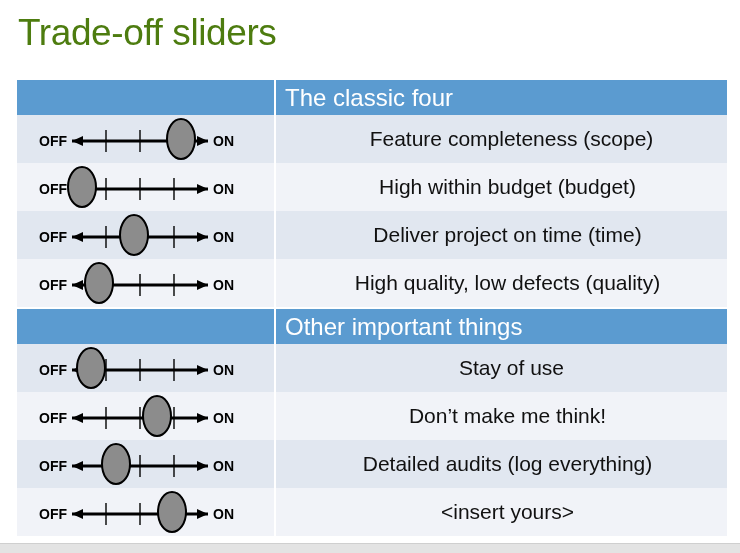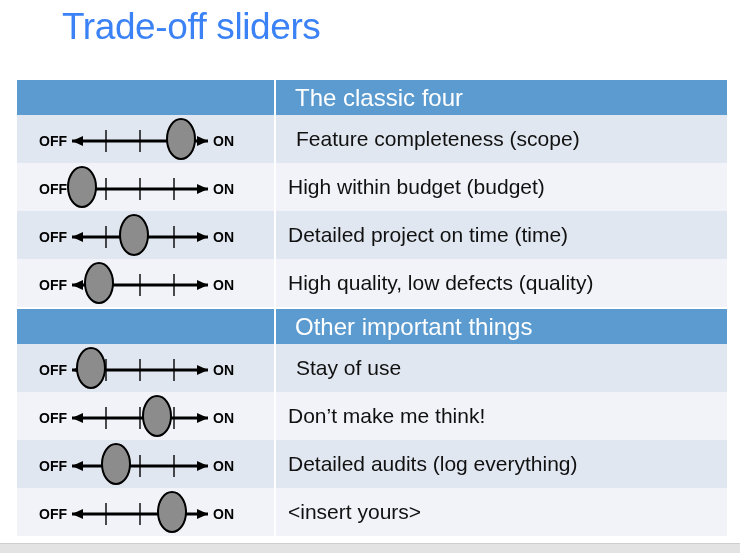--- a/index.html
+++ b/index.html
@@ -10,28 +10,27 @@
     overflow:hidden;
     position:relative;
   }
   #slide{
     position:absolute;inset:0;
     background:#ffffff;
   }
   
   .title{
     position:absolute;
-    left:18px; top:6px;
+    left:18px; top:12px;
     font-size:37px;
     font-weight:400;
-    color:#3b82f6;
+    color:#4d7c0f;
     letter-spacing:-0.4px;
     white-space:nowrap;
     font-family:"Liberation Sans", sans-serif;
-    margin-left:44px;
   }
   
   .tbl{
     position:absolute;
     left:17px;
     width:710px;
     border-collapse:collapse;
     table-layout:fixed;
   }
   .tbl.t1{ top:80px; }
@@ -51,39 +50,40 @@
     background:#5B9BD0;
     height:35px;
   }
   .hdr td.hdr-left{
     border-right:2px solid #ffffff;
   }
   .hdr-text{
     color:#ffffff;
     font-size:24px;
     font-weight:400;
-    padding-left:19px;
+    padding-left:9px;
     white-space:nowrap;
     line-height:35px;
     font-family:"Liberation Sans", sans-serif;
   }
 
   
   tr.r-a td{ background:#E1E7F0; }
   tr.r-b td{ background:#F1F3F8; }
   tr.body-row td{ height:48px; }
   td.cell-slider{ border-right:2px solid #ffffff; position:relative; }
   td.cell-label{ }
 
   .row-label{
     font-size:21px;
     color:#111111;
     padding-left:12px;
     white-space:nowrap;
     font-family:"Liberation Sans", sans-serif;
+    text-align:center;
   }
   .row-label.indent{ padding-left:20px; }
 
   
   .slider-wrap{
     position:relative;
     width:256px;
     height:36px;
     overflow:visible;
   }
@@ -185,21 +185,21 @@
               <path d="M191 26 L180 21 L180 31 Z" fill="#000"></path>
               <line x1="89" y1="15" x2="89" y2="37" stroke="#000" stroke-width="1.4"></line>
               <line x1="123" y1="15" x2="123" y2="37" stroke="#000" stroke-width="1.4"></line>
               <line x1="157" y1="15" x2="157" y2="37" stroke="#000" stroke-width="1.4"></line>
               <ellipse cx="117" cy="24" rx="14" ry="20" fill="#8C8C8C" stroke="#000" stroke-width="2"></ellipse>
               <text class="s-text" x="196" y="31" text-anchor="start">ON</text>
             </svg>
           </div>
         </td>
         <td class="cell-label">
-          <div class="row-label">Detailed project on time (time)</div>
+          <div class="row-label">Deliver project on time (time)</div>
         </td>
       </tr>
 
       <tr class="body-row r-b">
         <td class="cell-slider">
           <div class="slider-wrap">
             <svg class="slider-svg" viewBox="0 0 256 60">
               <text class="s-text" x="22" y="31" text-anchor="start">OFF</text>
               <line x1="55" y1="26" x2="191" y2="26" stroke="#000" stroke-width="3"></line>
               <path d="M55 26 L66 21 L66 31 Z" fill="#000"></path>

